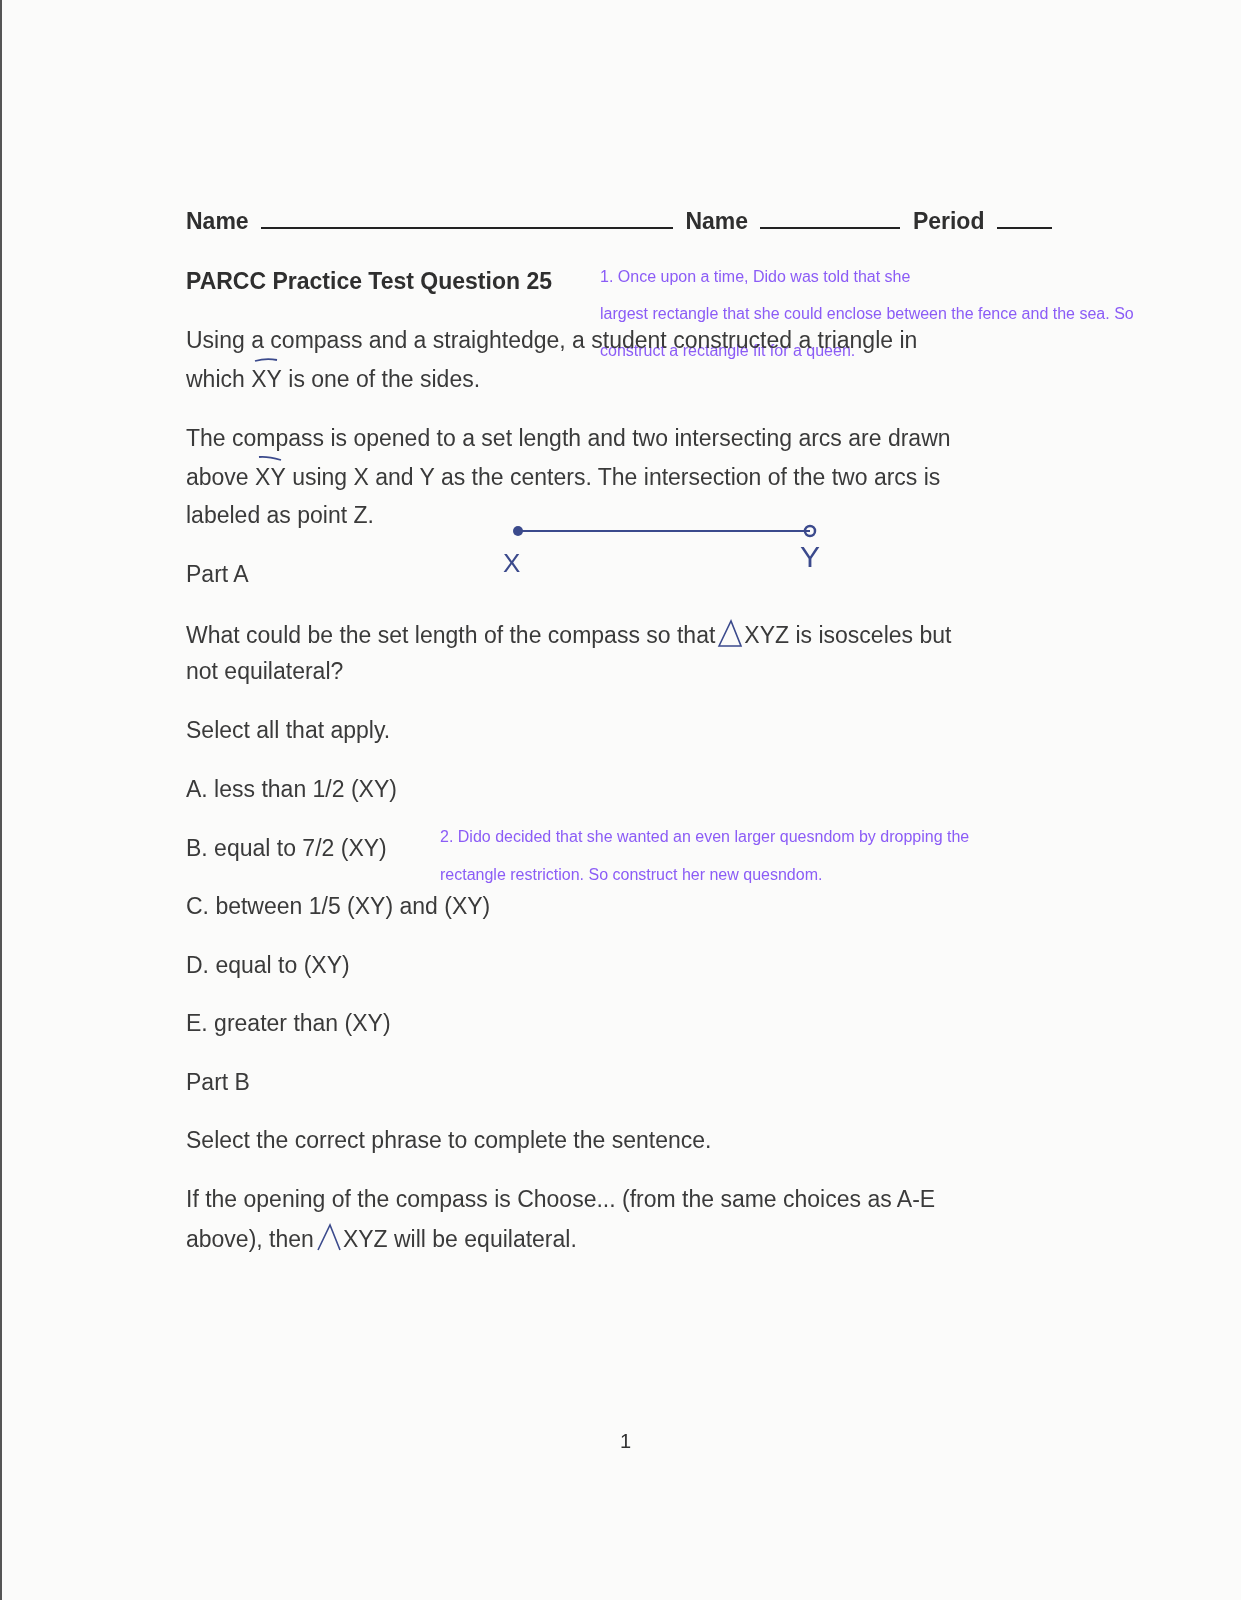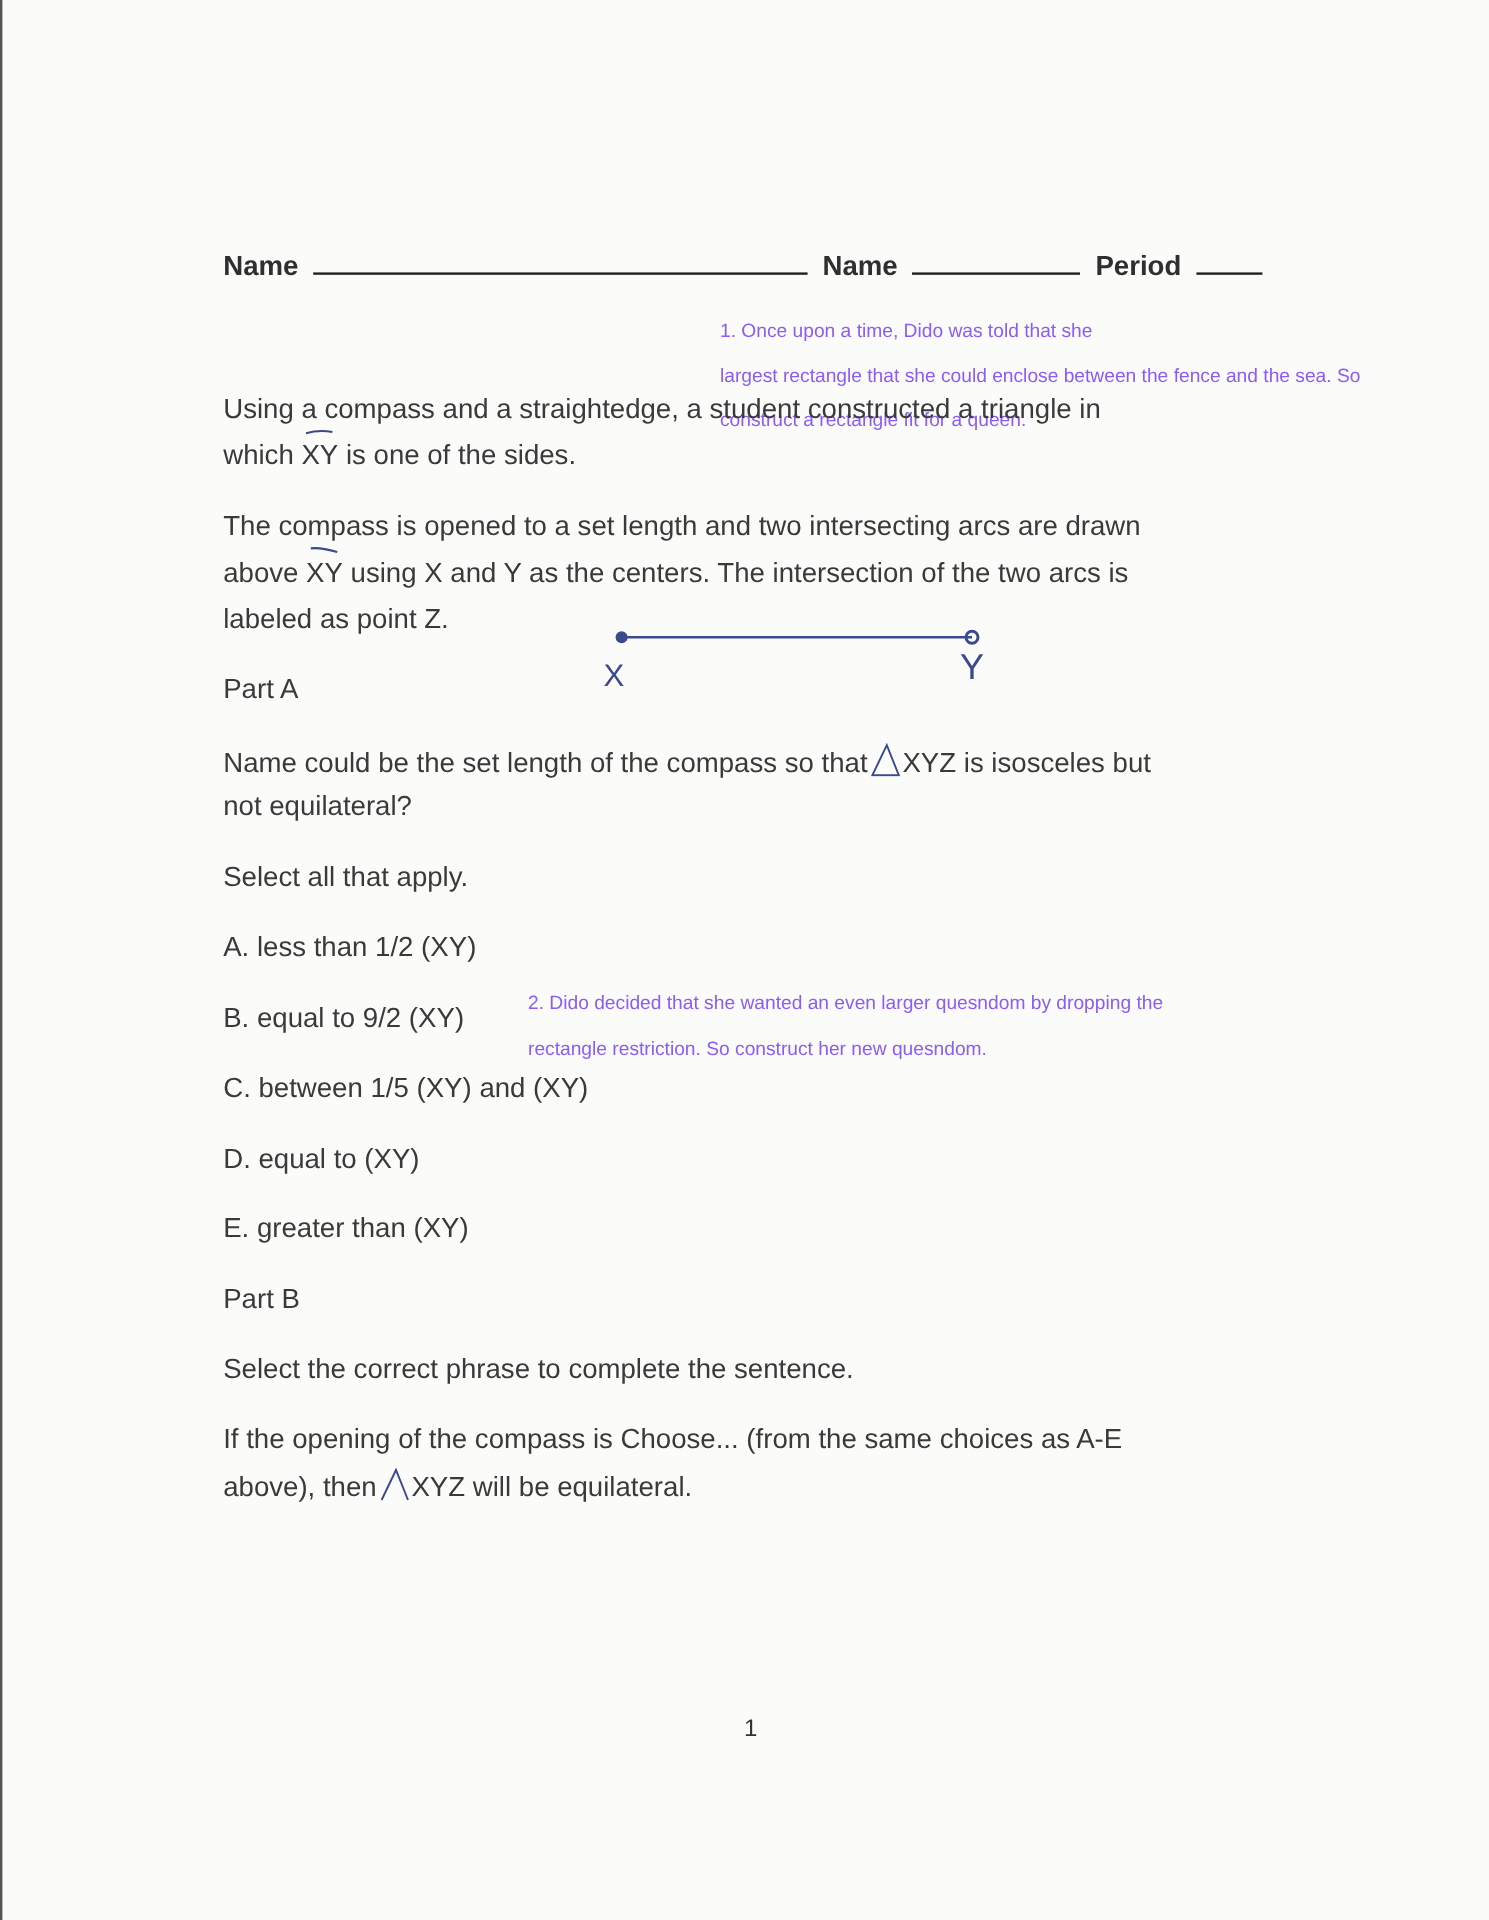--- a/index.html
+++ b/index.html
@@ -32,20 +32,21 @@
 
   <div class="line bold" style="top:207px;">
     <span>Name</span>
     <span class="blank" style="width:412px;margin-left:6px;"></span>
     <span style="margin-left:6px;">Name</span>
     <span class="blank" style="width:140px;margin-left:6px;"></span>
     <span style="margin-left:6px;">Period</span>
     <span class="blank" style="width:55px;margin-left:6px;"></span>
   </div>
 
+  <div class="line bold" style="top:267px;">PARCC Practice Test Question 25</div>
 
   <div class="line" style="top:326px;">Using a compass and a straightedge, a student constructed a triangle in</div>
   <div class="line" style="top:365px;">
     <span>which </span><span class="over"><svg width="30" height="10">
           <path d="M4 6 Q15 3 26 5" stroke="#3b4a8c" stroke-width="1.8" fill="none"></path>
         </svg><span>XY</span></span><span> is one of the sides.</span>
   </div>
 
   <div class="line" style="top:424px;">The compass is opened to a set length and two intersecting arcs are drawn</div>
   <div class="line" style="top:463px;">
@@ -58,29 +59,29 @@
   <svg style="position:absolute;left:500px;top:515px;" width="330" height="70">
     <line x1="18" y1="16" x2="310" y2="16" stroke="#3b4a8c" stroke-width="2"></line>
     <circle cx="18" cy="16" r="5" fill="#3b4a8c"></circle>
     <circle cx="310" cy="16" r="5" fill="none" stroke="#3b4a8c" stroke-width="2.5"></circle>
   </svg>
   <div style="position:absolute;left:503px;top:548px;font-size:26px;color:#3b4a8c;">X</div>
   <div style="position:absolute;left:800px;top:540px;font-size:30px;color:#3b4a8c;">Y</div>
 
   <div class="line" style="top:560px;">Part A</div>
   <div class="line" style="top:619px;">
-    <span>Name could be the set length of the compass so that</span><svg class="tri" width="26" height="28">
+    <span>What could be the set length of the compass so that</span><svg class="tri" width="26" height="28">
         <path d="M2 27 L14 2 L24 27 Z" stroke="#3b4a8c" stroke-width="1.6" fill="none"></path>
       </svg><span>XYZ is isosceles but</span>
   </div>
   <div class="line" style="top:657px;text-align:right;">not equilateral?</div>
   <div class="line" style="top:716px;">Select all that apply.</div>
 
   <div class="line" style="top:775px;">A. less than 1/2 (XY)</div>
-  <div class="line" style="top:834px;">B. equal to  9/2 (XY)</div>
+  <div class="line" style="top:834px;">B. equal to  7/2 (XY)</div>
   <div class="line" style="top:892px;">C. between 1/5 (XY) and (XY)</div>
   <div class="line" style="top:951px;">D. equal to (XY)</div>
   <div class="line" style="top:1009px;">E. greater than (XY)</div>
 
   <div class="line" style="top:1068px;">Part B</div>
   <div class="line" style="top:1126px;">Select the correct phrase to complete the sentence.</div>
   <div class="line" style="top:1185px;">If the opening of the compass is Choose... (from the same choices as A-E</div>
   <div class="line" style="top:1223px;">
     <span>above), then</span><svg class="tri" width="26" height="28">
         <path d="M2 27 L14 2 L24 27" stroke="#3b4a8c" stroke-width="1.6" fill="none"></path>

